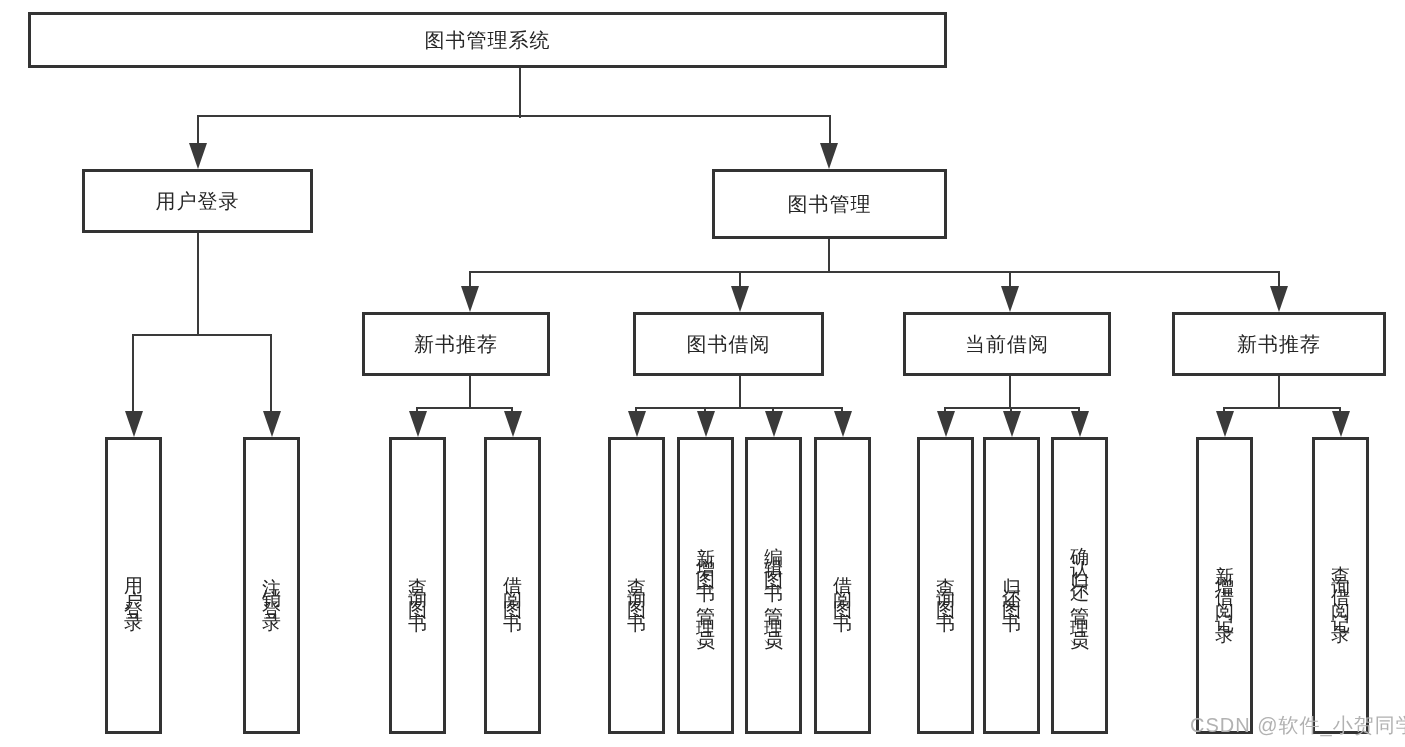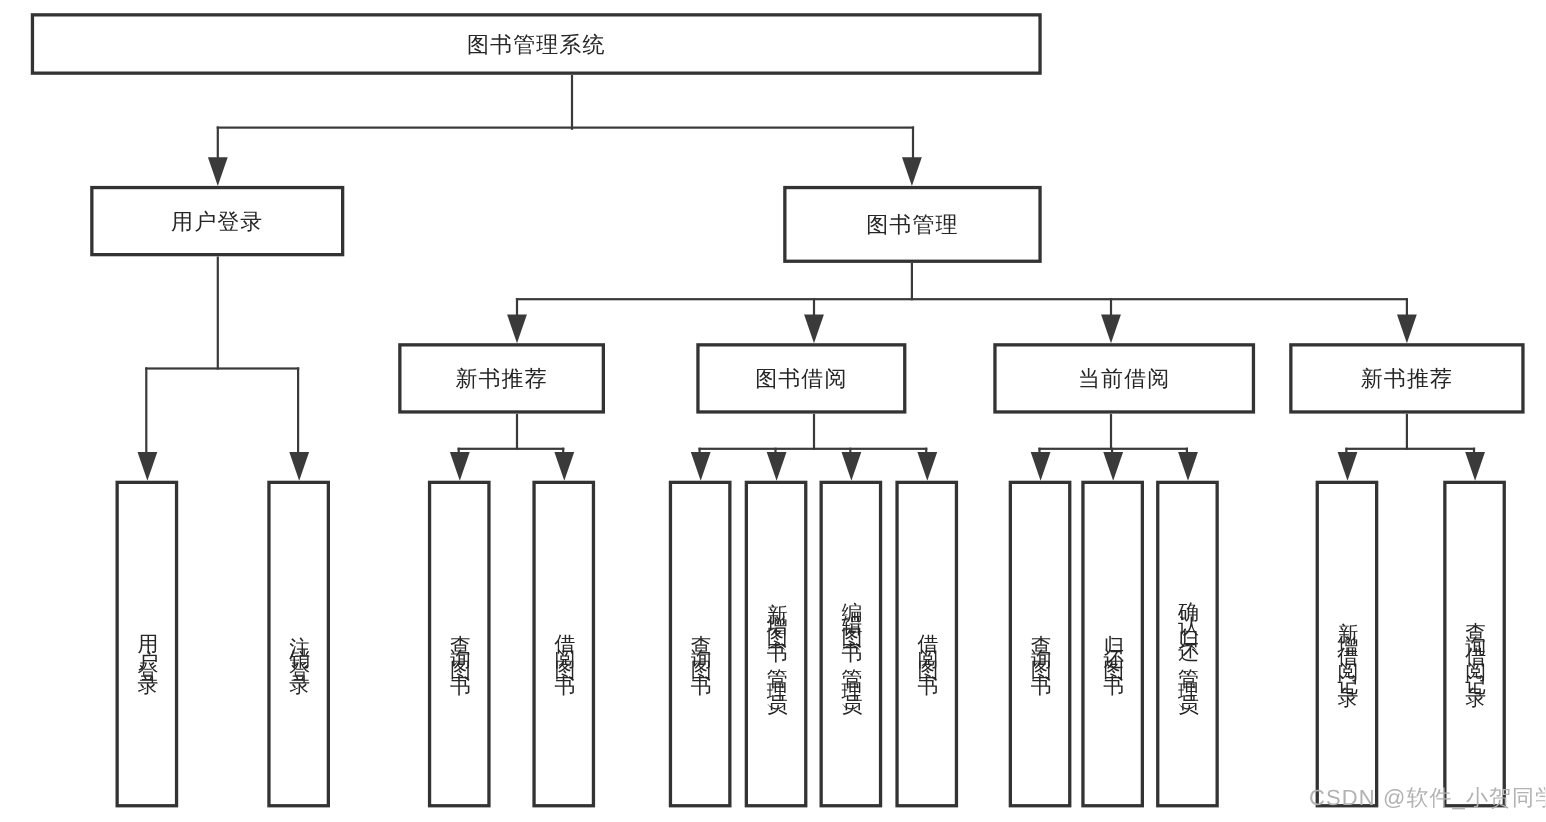--- a/index.html
+++ b/index.html
@@ -126,21 +126,21 @@
   <div class="box" style="left:712px;top:169px;width:235px;height:70px">
     <span>图书管理</span>
   </div>
 
   <div class="box" style="left:362px;top:312px;width:188px;height:64px">
     <span>新书推荐</span>
   </div>
   <div class="box" style="left:633px;top:312px;width:191px;height:64px">
     <span>图书借阅</span>
   </div>
-  <div class="box" style="left:903px;top:312px;width:238px;height:64px">
+  <div class="box" style="left:903px;top:312px;width:208px;height:64px">
     <span>当前借阅</span>
   </div>
   <div class="box" style="left:1172px;top:312px;width:214px;height:64px">
     <span>新书推荐</span>
   </div>
 
   <div class="box leaf" style="left:105px;top:437px;width:57px;height:297px">
     <span class="vtext">用户登录</span>
   </div>
   <div class="box leaf" style="left:243px;top:437px;width:57px;height:297px">

